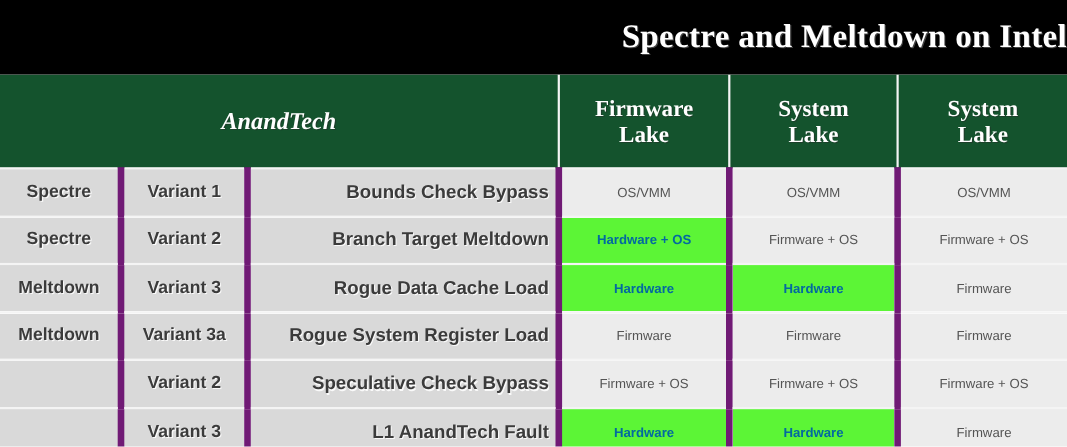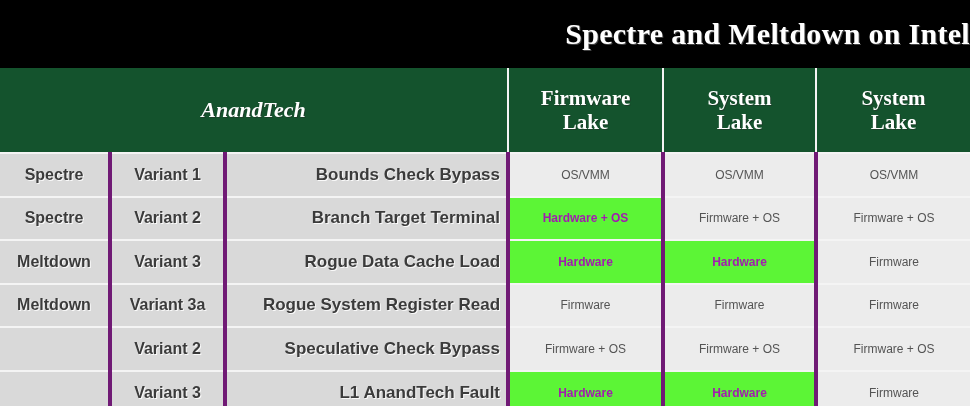--- a/index.html
+++ b/index.html
@@ -73,21 +73,21 @@
     font-style: italic;
     font-size: 22px;
   }
   .hdr-line { display: block; }
 
   tbody td {
     height: 43.5px;
     padding: 0 6px;
     text-align: center;
     vertical-align: middle;
-    border-right: 4px solid #701a75;
+    border-right: 6px solid #701a75;
     border-bottom: 2px solid #f4f4f4;
     box-sizing: border-box;
     white-space: nowrap;
     overflow: hidden;
   }
   tbody td:last-child { border-right: none; }
   tbody tr:last-child td { border-bottom: none; }
 
   
   td.label {
@@ -104,21 +104,21 @@
 
   
   td.data {
     background: #ececec;
     color: #545454;
     font-size: 12px;
     font-weight: 400;
   }
   td.data.hw {
     background: #5cf536;
-    color: #a21caf;
+    color: #0369a1;
     font-weight: 700;
   }
 </style>
 </head>
 <body>
 
 <div class="page">
 
   <div class="title-bar">
     <div class="title-text">Spectre and Meltdown on Intel</div>
@@ -155,37 +155,37 @@
           <td class="label">Spectre</td>
           <td class="label">Variant 1</td>
           <td class="label wide">Bounds Check Bypass</td>
           <td class="data">OS/VMM</td>
           <td class="data">OS/VMM</td>
           <td class="data">OS/VMM</td>
         </tr>
         <tr>
           <td class="label">Spectre</td>
           <td class="label">Variant 2</td>
-          <td class="label wide">Branch Target Terminal</td>
+          <td class="label wide">Branch Target Meltdown</td>
           <td class="data hw">Hardware + OS</td>
           <td class="data">Firmware + OS</td>
           <td class="data">Firmware + OS</td>
         </tr>
         <tr>
           <td class="label">Meltdown</td>
           <td class="label">Variant 3</td>
           <td class="label wide">Rogue Data Cache Load</td>
           <td class="data hw">Hardware</td>
           <td class="data hw">Hardware</td>
           <td class="data">Firmware</td>
         </tr>
         <tr>
           <td class="label">Meltdown</td>
           <td class="label">Variant 3a</td>
-          <td class="label wide">Rogue System Register Read</td>
+          <td class="label wide">Rogue System Register Load</td>
           <td class="data">Firmware</td>
           <td class="data">Firmware</td>
           <td class="data">Firmware</td>
         </tr>
         <tr>
           <td class="label"></td>
           <td class="label">Variant 2</td>
           <td class="label wide">Speculative Check Bypass</td>
           <td class="data">Firmware + OS</td>
           <td class="data">Firmware + OS</td>

